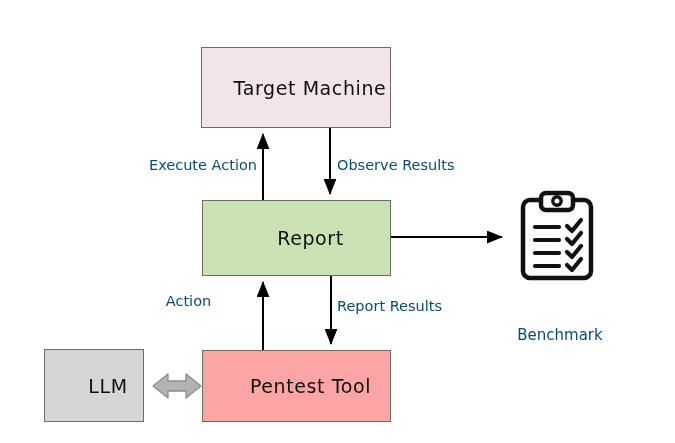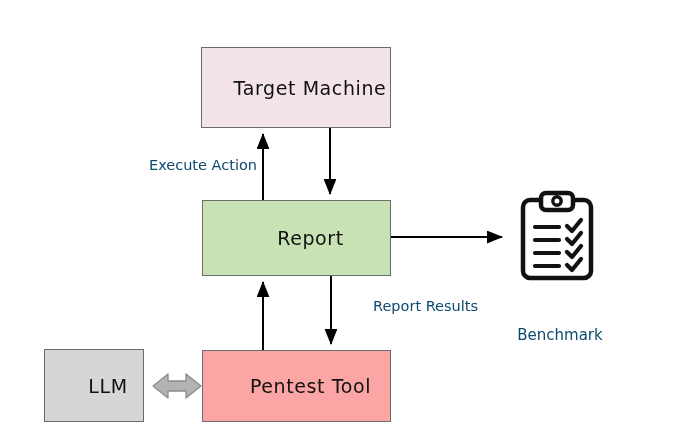--- a/index.html
+++ b/index.html
@@ -64,21 +64,21 @@
     left: 137px; top: 155px; width: 120px; text-align: right;
   }
   #label-observe-results {
     left: 337px; top: 155px; text-align: left;
   }
   #label-recommended-action {
     left: 120px; top: 291px; width: 137px; text-align: right;
     white-space: normal;
   }
   #label-report-results {
-    left: 337px; top: 296px; text-align: left; margin-left: 36px;
+    left: 337px; top: 296px; text-align: left;
   }
   #label-benchmark {
     left: 505px; top: 281px; width: 110px; text-align: center;
     font-size: 15px;
     margin-top: 44px;
   }
   svg.overlay {
     position: absolute;
     left: 0; top: 0;
     width: 675px; height: 443px;
@@ -127,21 +127,23 @@
     <line x1="331" y1="276" x2="331" y2="344" stroke="#000000" stroke-width="2" marker-end="url(#arrow-black)"></line>
 
     <line x1="391" y1="237" x2="502" y2="237" stroke="#000000" stroke-width="2" marker-end="url(#arrow-black)"></line>
 
     <g>
       <path d="M153,386 L168,374 L168,381 L186,381 L186,374 L201,386 L186,398 L186,391 L168,391 L168,398 Z" fill="#b3b3b3" stroke="#8c8c8c" stroke-width="1.3" stroke-linejoin="round"></path>
     </g>
   </svg>
 
   <div class="edge-label" id="label-execute-action">Execute Action</div>
+  <div class="edge-label" id="label-observe-results">Observe Results</div>
   <div class="edge-label" id="label-recommended-action">
+    <div style="text-align:center;">Action</div>
   </div>
   <div class="edge-label" id="label-report-results">Report Results</div>
 
   <div id="benchmark-icon-wrap">
     <svg width="76" height="92" viewBox="0 0 76 92">
       <rect x="4" y="10" width="68" height="78" rx="7" ry="7" fill="#ffffff" stroke="#111111" stroke-width="4.5"></rect>
       <rect x="22" y="3" width="32" height="17" rx="5" ry="5" fill="#ffffff" stroke="#111111" stroke-width="4.5"></rect>
       <circle cx="38" cy="11" r="4.2" fill="#ffffff" stroke="#111111" stroke-width="3.4"></circle>
       <g stroke="#111111" stroke-width="4.2" stroke-linecap="round">
         <line x1="16" y1="37" x2="40" y2="37"></line>

